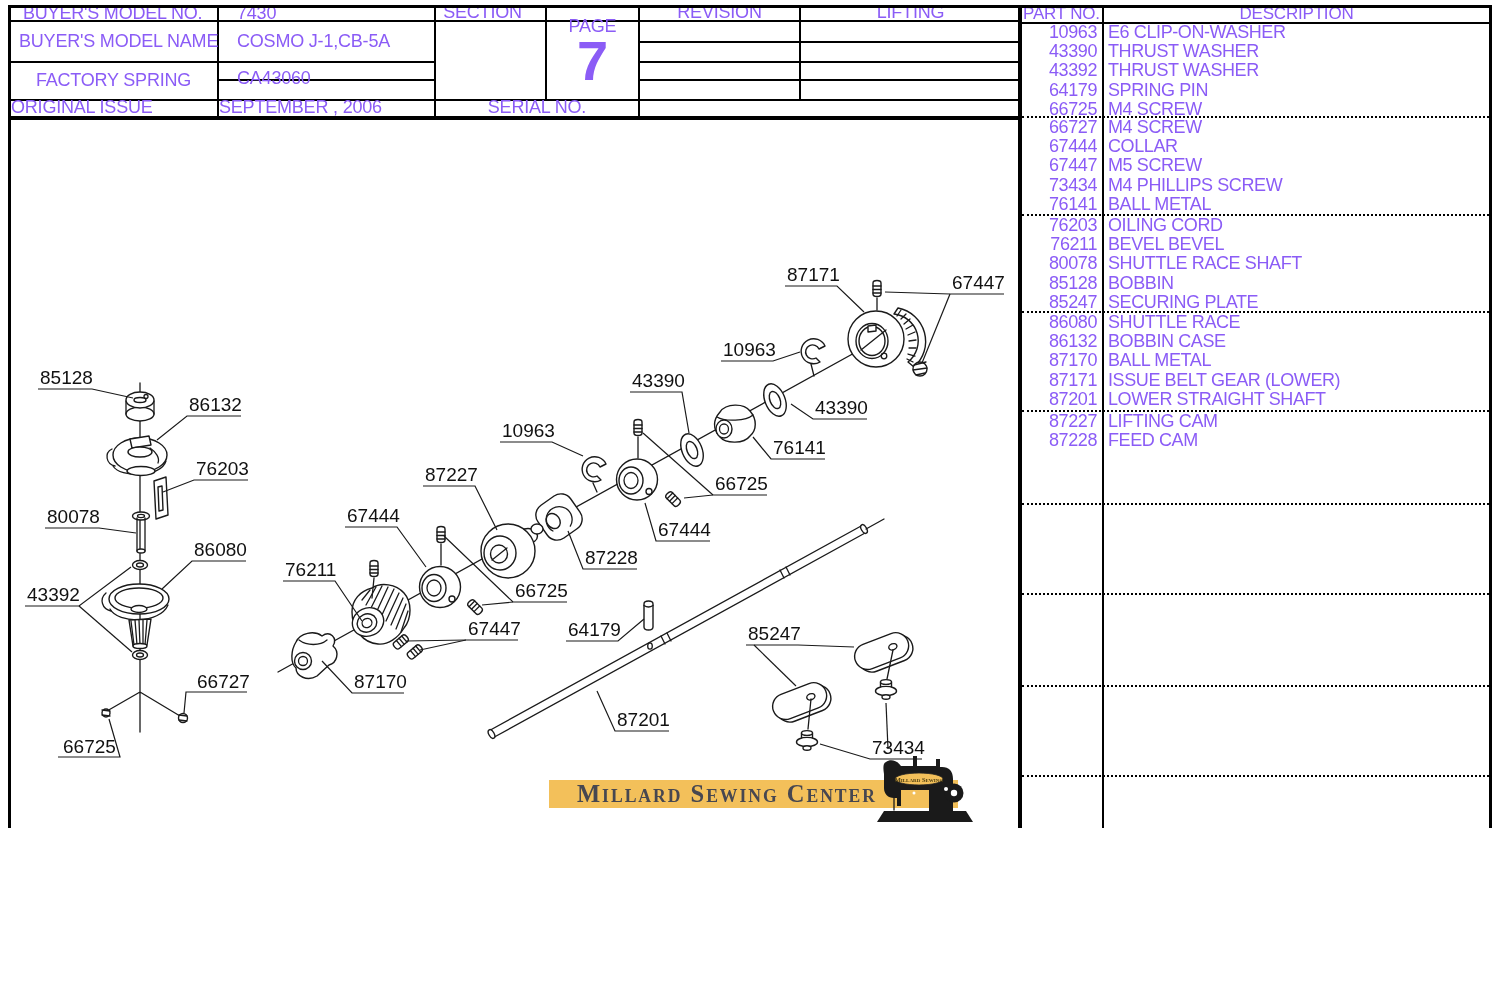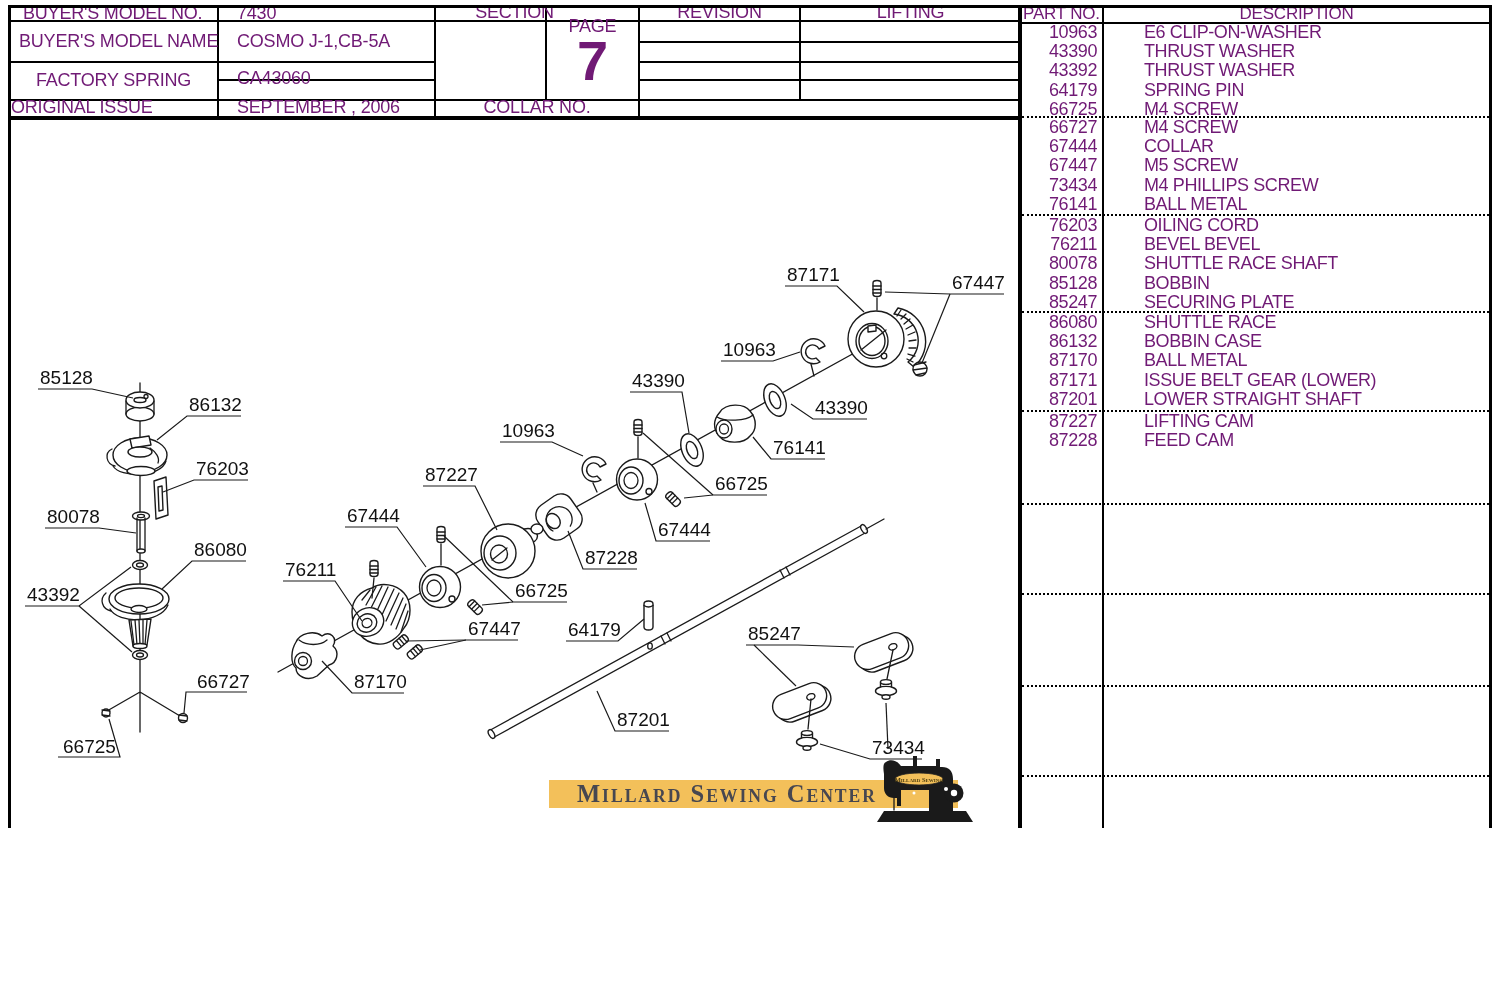--- a/index.html
+++ b/index.html
@@ -1,32 +1,32 @@
 <!DOCTYPE html>
 <html><head>
 <meta charset="utf-8">
 <style>
   html,body{margin:0;padding:0;background:#fff;}
   .page{position:relative;width:1500px;height:828px;background:#fff;
-        font-family:"Liberation Sans",sans-serif;color:#701a75;overflow:hidden;}
+        font-family:"Liberation Sans",sans-serif;color:#8b5cf6;overflow:hidden;}
   .frame{position:absolute;left:8px;top:5px;width:1484px;height:993px;
          border:3px solid #000;box-sizing:border-box;pointer-events:none;z-index:3;}
   .ln{position:absolute;background:#000;z-index:2;}
   .cell{position:absolute;display:flex;align-items:center;font-size:18px;
         letter-spacing:-0.2px;white-space:nowrap;z-index:2;overflow:hidden;}
   .center{justify-content:center;}
   .big7{font-size:56px;font-weight:bold;justify-content:center;}
   .hdr{font-size:17px;}
   
   #parts-rows{position:absolute;left:1022px;top:23px;width:467px;height:972px;z-index:2;}
   .pgroup{border-bottom:2px dotted #000;box-sizing:border-box;}
   .pgroup.last{border-bottom:none;}
   .prow{display:flex;height:19.2px;line-height:19.4px;font-size:18px;letter-spacing:-0.4px;}
   .pno{width:80px;text-align:right;padding-right:5px;box-sizing:border-box;}
-  .pdesc{padding-left:6px;margin-left:36px;}
+  .pdesc{padding-left:6px;}
   
   svg.diagram{position:absolute;left:0;top:0;z-index:1;}
   .part{fill:#fff;stroke:#1a1a1a;stroke-width:1.4;stroke-linejoin:round;}
   .wire{fill:none;stroke:#1a1a1a;stroke-width:1.3;stroke-linecap:round;}
   .lead{fill:none;stroke:#1a1a1a;stroke-width:1.2;}
   .lbl{font-family:"Liberation Sans",sans-serif;font-size:19px;fill:#111;}
   .logo-text{font-family:"Liberation Serif",serif;font-weight:bold;font-size:25px;
              font-variant:small-caps;letter-spacing:2px;fill:#474750;}
   .machine-text{font-family:"Liberation Serif",serif;font-weight:bold;font-size:6.5px;
                 font-variant:small-caps;fill:#4a3c10;}
@@ -54,25 +54,25 @@
   <div class="ln" style="left:1102px;top:5px;width:2px;height:990px"></div>
   <div class="ln" style="left:1022px;top:22px;width:467px;height:2px"></div>
 
   <div class="cell" style="left:11px;top:5px;width:205px;height:16px;padding-left:12px">BUYER'S MODEL NO.</div>
   <div class="cell" style="left:219px;top:5px;width:214px;height:16px;padding-left:18px">7430</div>
   <div class="cell" style="left:11px;top:21px;width:205px;height:40px;padding-left:8px">BUYER'S MODEL NAME</div>
   <div class="cell" style="left:219px;top:21px;width:214px;height:40px;padding-left:18px">COSMO J-1,CB-5A</div>
   <div class="cell center" style="left:11px;top:61px;width:205px;height:38px">FACTORY SPRING</div>
   <div class="cell" style="left:219px;top:69px;width:214px;height:18px;padding-left:18px">CA43060</div>
   <div class="cell" style="left:11px;top:99px;width:205px;height:17px;">ORIGINAL ISSUE</div>
-  <div class="cell" style="left:219px;top:99px;width:214px;height:17px;padding-left:18px">SEPTEMBER , 2006</div>
-  <div class="cell center" style="left:460px;top:5px;width:109px;height:15px">SECTION</div>
+  <div class="cell" style="left:219px;top:99px;width:214px;height:17px;">SEPTEMBER , 2006</div>
+  <div class="cell center" style="left:428px;top:5px;width:109px;height:15px">SECTION</div>
   <div class="cell center" style="left:547px;top:19px;width:91px;height:15px">PAGE</div>
   <div class="cell big7" style="left:547px;top:21px;width:91px;height:78px">7</div>
-  <div class="cell center" style="left:436px;top:99px;width:202px;height:17px">COLLAR NO.</div>
+  <div class="cell center" style="left:436px;top:99px;width:202px;height:17px">SERIAL NO.</div>
   <div class="cell center" style="left:640px;top:5px;width:159px;height:15px">REVISION</div>
   <div class="cell center" style="left:801px;top:5px;width:219px;height:15px">LIFTING</div>
   <div class="cell hdr" style="left:1022px;top:5px;width:80px;height:17px;padding-left:1px">PART NO.</div>
   <div class="cell hdr center" style="left:1104px;top:5px;width:385px;height:17px">DESCRIPTION</div>
 
   <div id="parts-rows">
       <div class="pgroup" style="height: 95px;">
         <div class="prow">
           <span class="pno">10963</span>
           <span class="pdesc">E6 CLIP-ON-WASHER</span>

